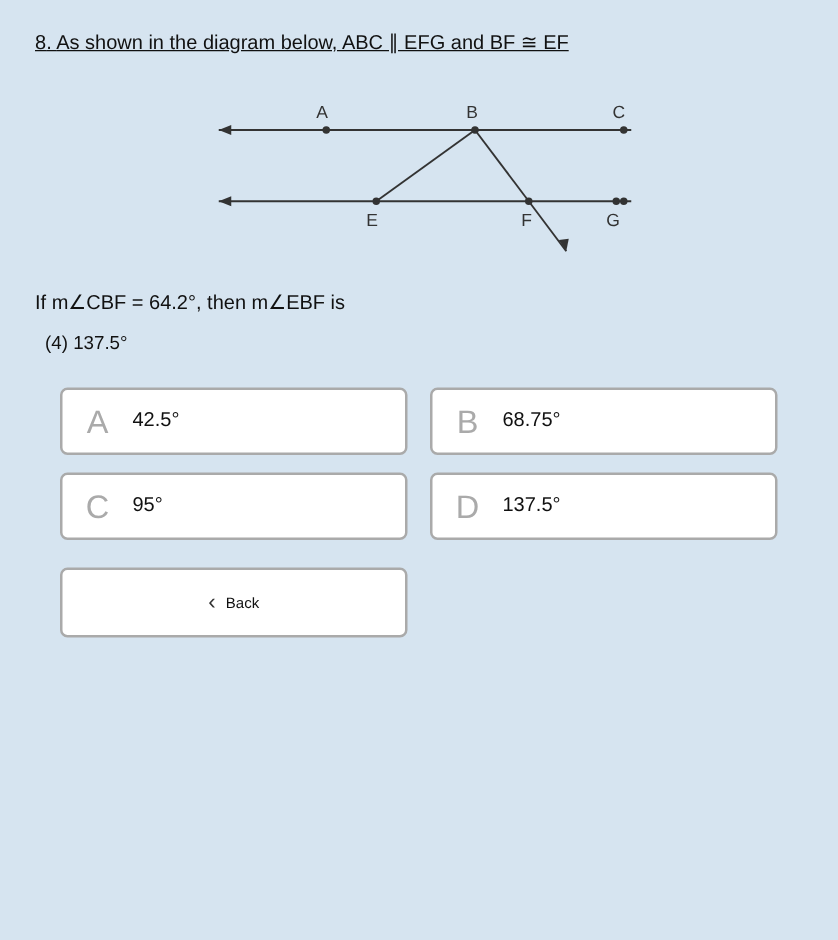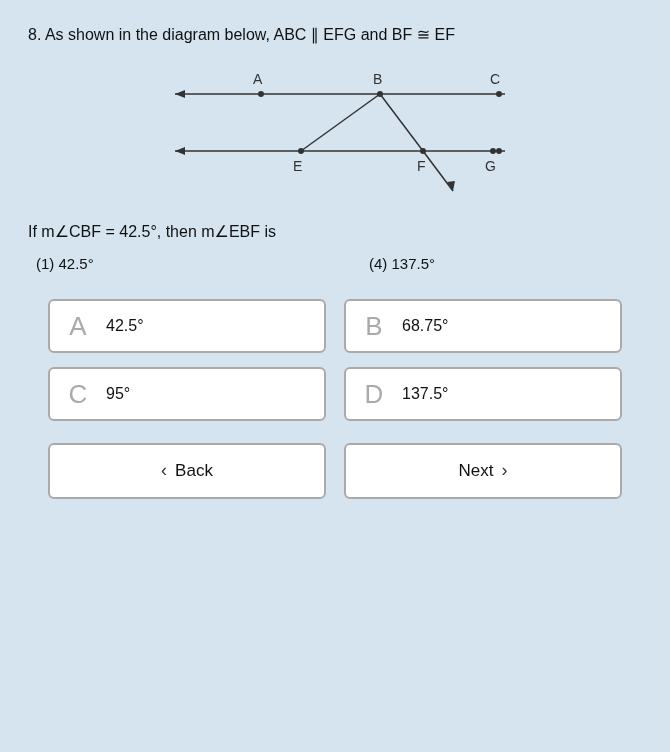--- a/index.html
+++ b/index.html
@@ -17,21 +17,23 @@
       width: 670px;
       height: 752px;
       padding: 24px 28px 20px 28px;
       display: flex;
       flex-direction: column;
     }
 
     .question-header {
       font-size: 16px;
       color: #111;
+      margin-bottom: 10px;
       line-height: 1.4;
+      text-decoration: underline;
     }
 
     .diagram-area {
       width: 100%;
       display: flex;
       justify-content: center;
       margin-bottom: 16px;
       height: 160px;
       position: relative;
     }
@@ -117,21 +119,21 @@
       gap: 8px;
       min-height: 56px;
     }
 
     .chevron {
       font-size: 18px;
       color: #333;
     }
 
     .nav-label {
-      font-size: 17px;
+      font-size: 12px;
       color: #111;
     }
   </style>
 </head>
 <body>
 
 <div class="page">
 
   <div class="question-header">
     <span>8</span>.
@@ -178,27 +180,24 @@
       <line x1="235" y1="48" x2="156" y2="105" stroke="#333" stroke-width="1.5"></line>
 
       <line x1="235" y1="48" x2="278" y2="105" stroke="#333" stroke-width="1.5"></line>
 
       <line x1="278" y1="105" x2="308" y2="145" stroke="#333" stroke-width="1.5"></line>
       <polygon points="308,145 302,136 310,135" fill="#333"></polygon>
     </svg>
   </div>
 
   <div class="problem-text">
-    <span>If m∠CBF = 42.5°, then m∠EBF is</span>
+    <span>If m∠CBF = 64.2°, then m∠EBF is</span>
   </div>
 
   <div class="answer-choices">
-    <div class="choice">
-      <span>(1) </span><span>42.5°</span>
-    </div>
     <div class="choice">
       <span>(4) </span><span>137.5°</span>
     </div>
   </div>
 
   <div class="options-grid">
     <button class="option-btn">
       <span class="option-label">A</span>
       <span class="option-value">42.5°</span>
     </button>
@@ -214,19 +213,15 @@
       <span class="option-label">D</span>
       <span class="option-value">137.5°</span>
     </button>
   </div>
 
   <div class="nav-buttons">
     <button class="nav-btn">
       <span class="chevron">‹</span>
       <span class="nav-label">Back</span>
     </button>
-    <button class="nav-btn">
-      <span class="nav-label">Next</span>
-      <span class="chevron">›</span>
-    </button>
   </div>
 
 </div>
 
 </body></html>

